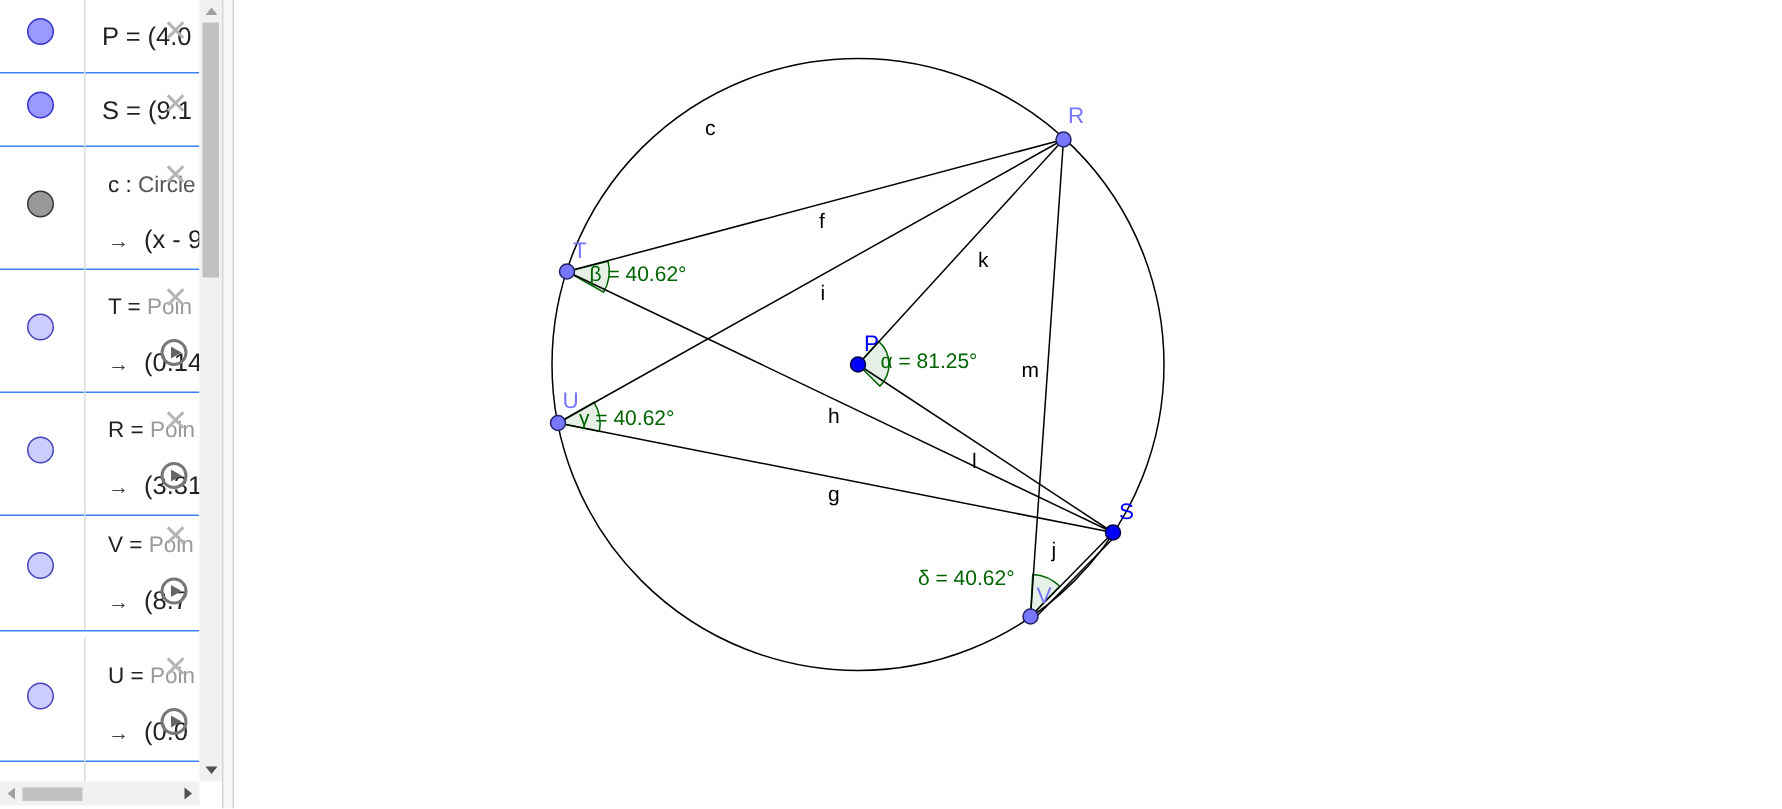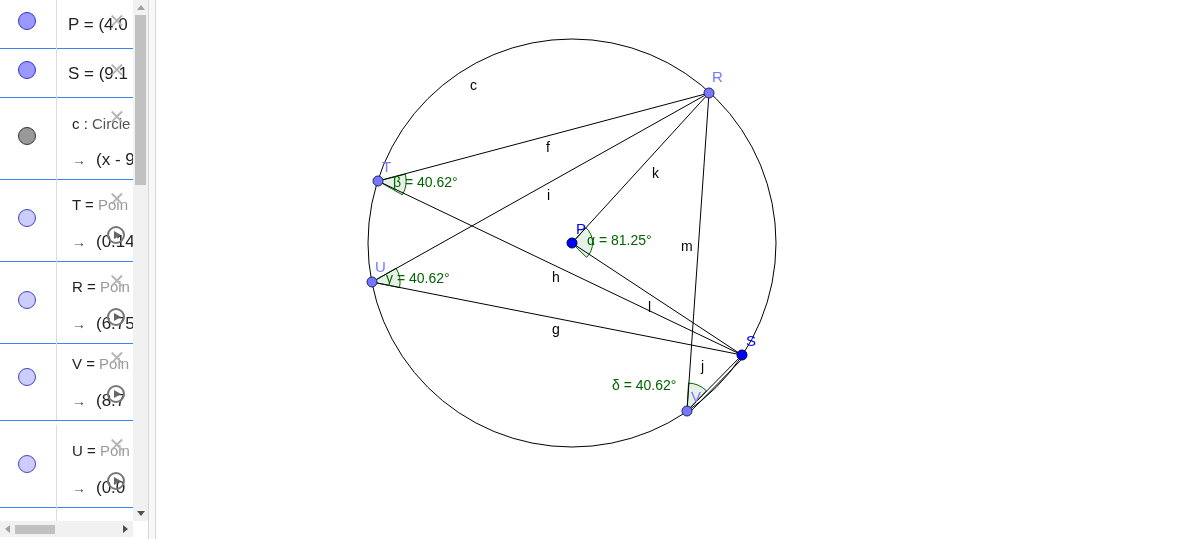--- a/index.html
+++ b/index.html
@@ -63,21 +63,21 @@
     <div class="line2" style="top:53px;"><span class="arrow">→</span><span>(0.14</span></div>
     <div class="xmark" style="top:11px;">✕</div>
     <div class="playbtn" style="top:47px;"></div>
   </div>
 
   <div class="row" style="top:261px;height:82px;">
     <div class="marble-cell">
       <div class="marble" style="top:30px;background:#ccccff;border:1px solid #4444bb;"></div>
     </div>
     <div class="line1 small" style="top:17px;text-align:center;"><span>R = </span><span class="gray">Poin</span></div>
-    <div class="line2" style="top:53px;"><span class="arrow">→</span><span>(6.75</span></div>
+    <div class="line2" style="top:53px;"><span class="arrow">→</span><span>(3.31</span></div>
     <div class="xmark" style="top:11px;">✕</div>
     <div class="playbtn" style="top:47px;"></div>
   </div>
 
   <div class="row" style="top:338px;height:82px;">
     <div class="marble-cell">
       <div class="marble" style="top:30px;background:#ccccff;border:1px solid #4444bb;"></div>
     </div>
     <div class="line1 small" style="top:17px;"><span>V = </span><span class="gray">Poin</span></div>
     <div class="line2" style="top:53px;"><span class="arrow">→</span><span>(8.7</span></div>

